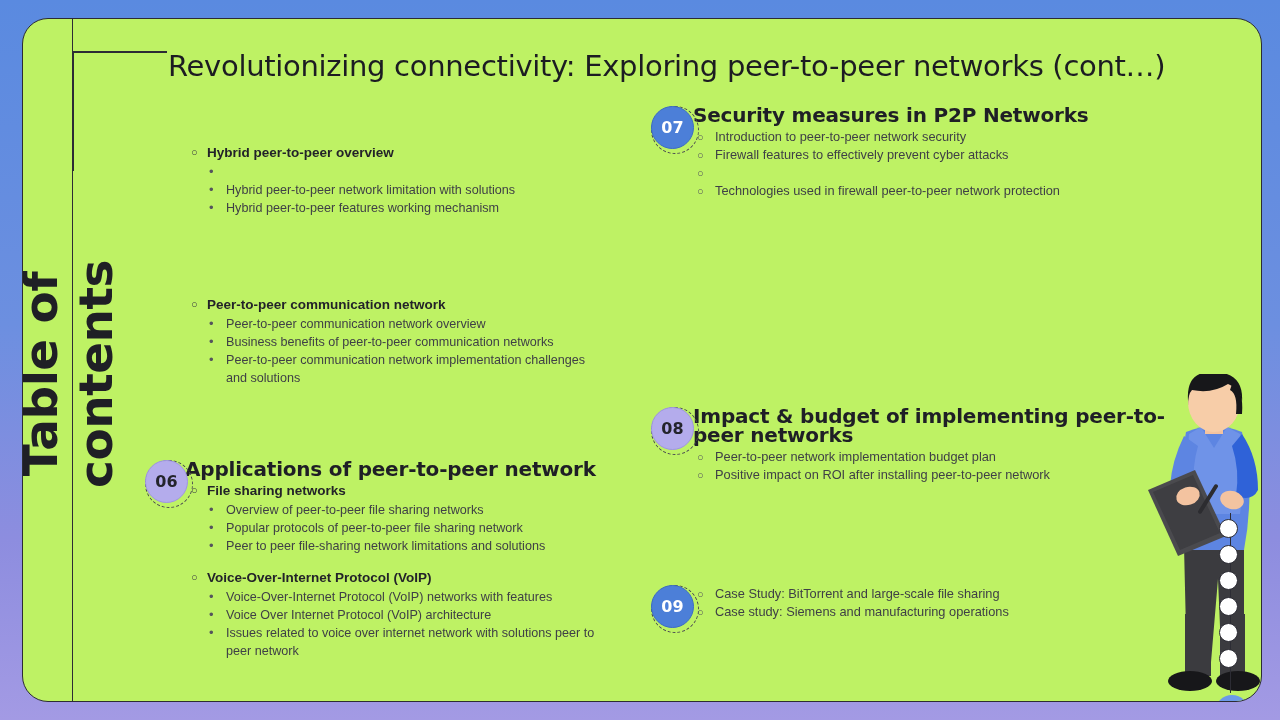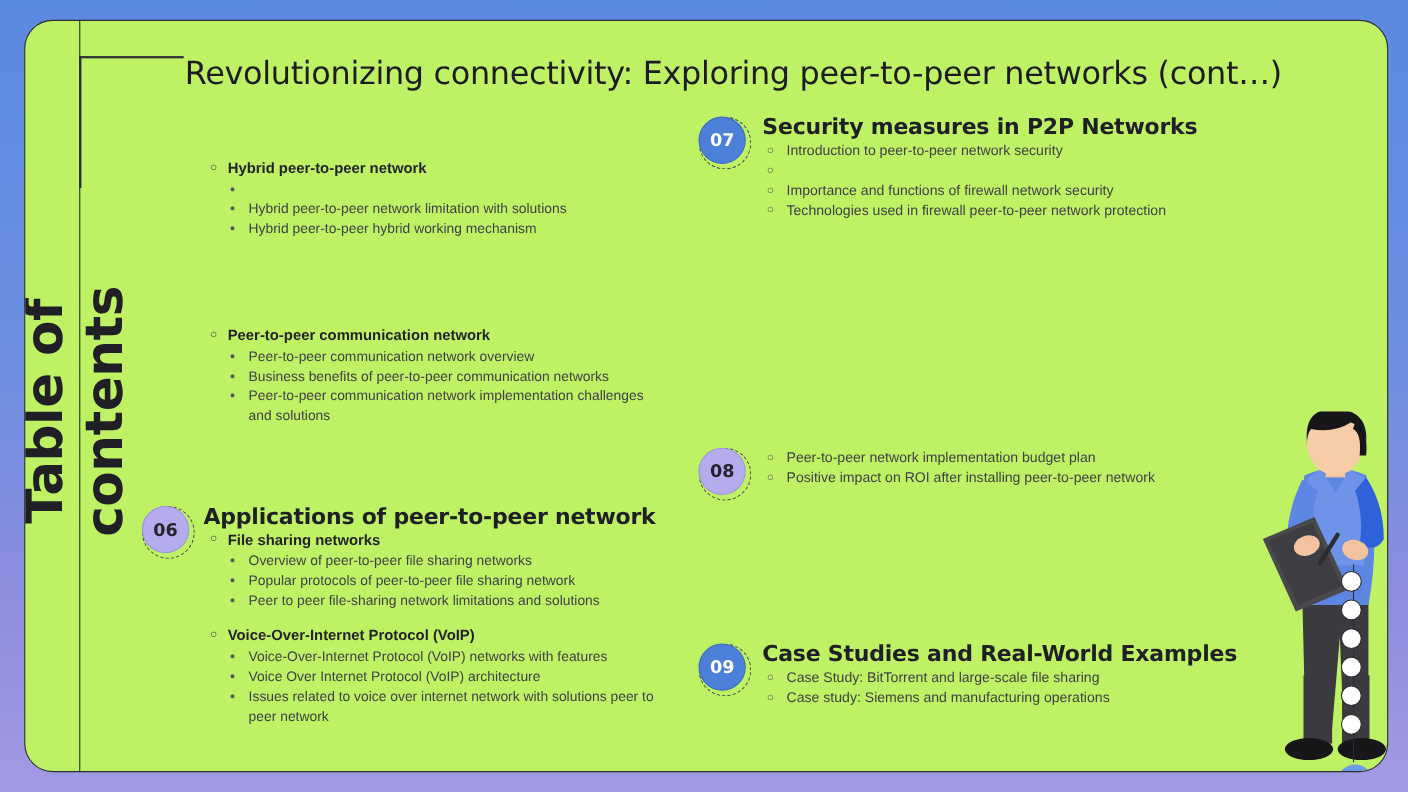--- a/index.html
+++ b/index.html
@@ -122,21 +122,21 @@
     width: 18px; flex: 0 0 18px;
     font-size: 11px; line-height: 18px;
     color: #55565c;
   }
   .sec-item .text { line-height: 18px; }
 
   
   .section { position: absolute; }
   .badge-wrap {
     position: absolute;
-    left: 0; top: 0;
+    left: 16px; top: 0;
     width: 48px; height: 48px; text-align: right;
   }
   .badge-ring {
     position: absolute;
     left: 0; top: 0;
     width: 48px; height: 48px;
     border: 1.3px dashed #4a4a52;
     border-radius: 50%;
   }
   .badge-circle {
@@ -204,32 +204,32 @@
     <div class="v"></div>
   </div>
 
   <div class="slide-title">Revolutionizing connectivity: Exploring peer-to-peer networks (cont…)</div>
 
   <div class="vertical-heading">Table of contents</div>
 
   <div class="block" style="left:168px; top:125px; width:450px;">
     <div class="lvl1">
       <span class="marker">○</span>
-      <span class="text">Hybrid peer-to-peer network</span>
+      <span class="text">Hybrid peer-to-peer overview</span>
     </div>
     <div class="lvl2">
       <span class="marker">•</span>
     </div>
     <div class="lvl2">
       <span class="marker">•</span>
       <span class="text">Hybrid peer-to-peer network limitation with solutions</span>
     </div>
     <div class="lvl2">
       <span class="marker">•</span>
-      <span class="text">Hybrid peer-to-peer hybrid working mechanism</span>
+      <span class="text">Hybrid peer-to-peer features working mechanism</span>
     </div>
   </div>
 
   <div class="block" style="left:168px; top:277px; width:450px;">
     <div class="lvl1">
       <span class="marker">○</span>
       <span class="text">Peer-to-peer communication network</span>
     </div>
     <div class="lvl2">
       <span class="marker">•</span>
@@ -297,56 +297,56 @@
       <div class="badge-circle badge-blue">07</div>
     </div>
     <div class="section-body">
       <div class="section-title">Security measures in P2P Networks</div>
       <div class="sec-item">
         <span class="marker">○</span>
         <span class="text">Introduction to peer-to-peer network security</span>
       </div>
       <div class="sec-item">
         <span class="marker">○</span>
-      </div>
-      <div class="sec-item">
-        <span class="marker">○</span>
-        <span class="text">Importance and functions of firewall network security</span>
+        <span class="text">Firewall features to effectively prevent cyber attacks</span>
+      </div>
+      <div class="sec-item">
+        <span class="marker">○</span>
       </div>
       <div class="sec-item">
         <span class="marker">○</span>
         <span class="text">Technologies used in firewall peer-to-peer network protection</span>
       </div>
     </div>
   </div>
 
   <div class="section" style="left:612px; top:344px; width:560px;margin-top:44px;">
     <div class="badge-wrap">
       <div class="badge-ring"></div>
       <div class="badge-circle badge-purple">08</div>
     </div>
     <div class="section-body">
+      <div class="section-title">Impact &amp; budget of implementing peer-to-peer networks</div>
       <div class="sec-item">
         <span class="marker">○</span>
         <span class="text">Peer-to-peer network implementation budget plan</span>
       </div>
       <div class="sec-item">
         <span class="marker">○</span>
         <span class="text">Positive impact on ROI after installing peer-to-peer network</span>
       </div>
     </div>
   </div>
 
   <div class="section" style="left:612px; top:566px; width:560px;">
     <div class="badge-wrap">
       <div class="badge-ring"></div>
       <div class="badge-circle badge-blue">09</div>
     </div>
     <div class="section-body">
-      <div class="section-title">Case Studies and Real-World Examples</div>
       <div class="sec-item">
         <span class="marker">○</span>
         <span class="text">Case Study:  BitTorrent and large-scale file  sharing</span>
       </div>
       <div class="sec-item">
         <span class="marker">○</span>
         <span class="text">Case study: Siemens and manufacturing operations</span>
       </div>
     </div>
   </div>

